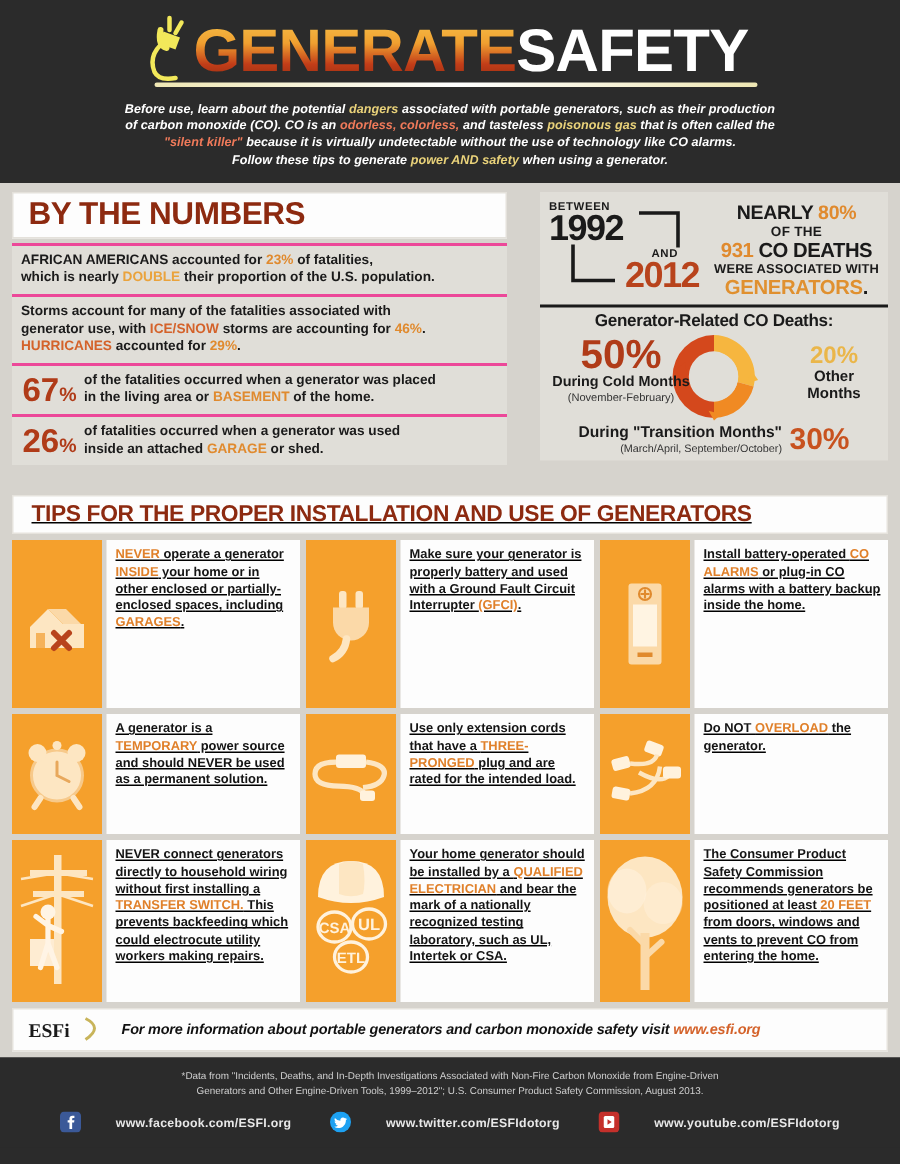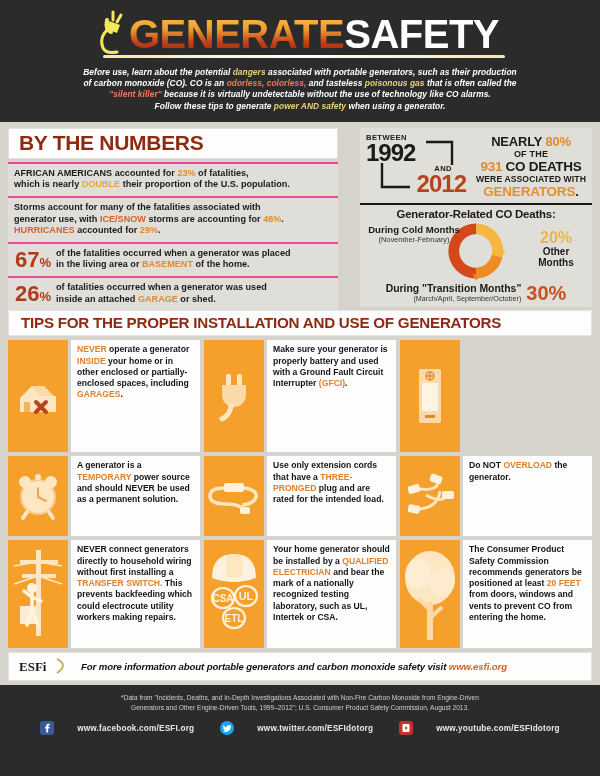--- a/index.html
+++ b/index.html
@@ -99,21 +99,21 @@
   .cold .sub { font-size: 7.4px; color: #333; }
   .other { position: absolute; right: 0; top: 10px; width: 64px; text-align: center; }
   .other .big { font-size: 16px; font-weight: bold; color: #eab64a; line-height: 1; }
   .other .lbl { font-size: 10px; font-weight: bold; color: #1a1a1a; line-height: 11.5px; }
   .trans { display: flex; align-items: center; justify-content: center; gap: 5px; padding-top: 1px; }
   .trans .l1 { font-size: 10.4px; font-weight: bold; color: #1a1a1a; line-height: 11px; text-align: right; }
   .trans .l2 { font-size: 7.2px; color: #333; text-align: right; }
   .trans .big { font-size: 20px; font-weight: bold; color: #c8521f; line-height: 1; }
 
   
-  .tips-wrap { margin-top: 0; }
+  .tips-wrap { margin-top: 20px; text-decoration: underline; }
   .tips-title-box { background: #fdfdfd; border: 1px solid #e6e3dd; padding: 3px 12px 4px; }
   .tips-title { color: #8d2a10; font-size: 15.2px; font-weight: bold; letter-spacing: -0.25px; }
   .tips-grid {
     display: grid; grid-template-columns: repeat(3, 1fr);
     gap: 4px; margin-top: 4px;
   }
   .tip { display: flex; gap: 3px; }
   .tip-icon {
     width: 60px; background: #f5a02c; display: flex;
     align-items: center; justify-content: center; flex: none;
@@ -243,20 +243,21 @@
               <path d="M50 4 A46 46 0 0 1 94 61 L76 56 A28 28 0 0 0 50 22 Z" fill="#f6b63f"></path>
 
               <path d="M94 61 A46 46 0 0 1 50 96 L50 78 A28 28 0 0 0 76 56 Z" fill="#f08a23"></path>
 
               <path d="M18 34 L6 44 L20 52 Z" fill="#d4481c"></path>
               <path d="M58 92 L50 99 L44 88 Z" fill="#f08a23"></path>
               <path d="M92 44 L99 54 L86 58 Z" fill="#f6b63f"></path>
               <circle cx="50" cy="50" r="27" fill="#e0ded8"></circle>
             </svg>
             <div class="cold">
+              <div class="big">50%</div>
               <div class="lbl">During Cold Months</div>
               <div class="sub">(November-February)</div>
             </div>
             <div class="other">
               <div class="big">20%</div>
               <div class="lbl">Other</div>
               <div class="lbl">Months</div>
             </div>
           </div>
           <div class="trans">
@@ -308,20 +309,23 @@
 
         <div class="tip r1">
           <div class="tip-icon">
             <svg width="34" height="58" viewBox="0 0 34 58">
               <rect x="6" y="2" width="22" height="54" rx="2" fill="#fbd9a8"></rect>
               <rect x="9" y="16" width="16" height="28" fill="#fff4e2"></rect>
               <circle cx="17" cy="9" r="4" fill="none" stroke="#e08a2e" stroke-width="1.4"></circle>
               <path d="M14 9 h6 M17 6 v6" stroke="#e08a2e" stroke-width="1.4"></path>
               <rect x="12" y="48" width="10" height="3" fill="#e08a2e"></rect>
             </svg>
+          </div>
+          <div class="tip-text">
+            <span>Install battery-operated </span><span class="k">CO ALARMS</span><span> or plug-in CO alarms with a battery backup inside the home.</span>
           </div>
         </div>
 
         <div class="tip r2">
           <div class="tip-icon">
             <svg width="48" height="50" viewBox="0 0 48 50">
               <circle cx="24" cy="26" r="17" fill="#fde6c2" stroke="#f7c98a" stroke-width="2"></circle>
               <circle cx="11" cy="11" r="6" fill="#fde6c2"></circle>
               <circle cx="37" cy="11" r="6" fill="#fde6c2"></circle>
               <circle cx="24" cy="6" r="3" fill="#fde6c2"></circle>

